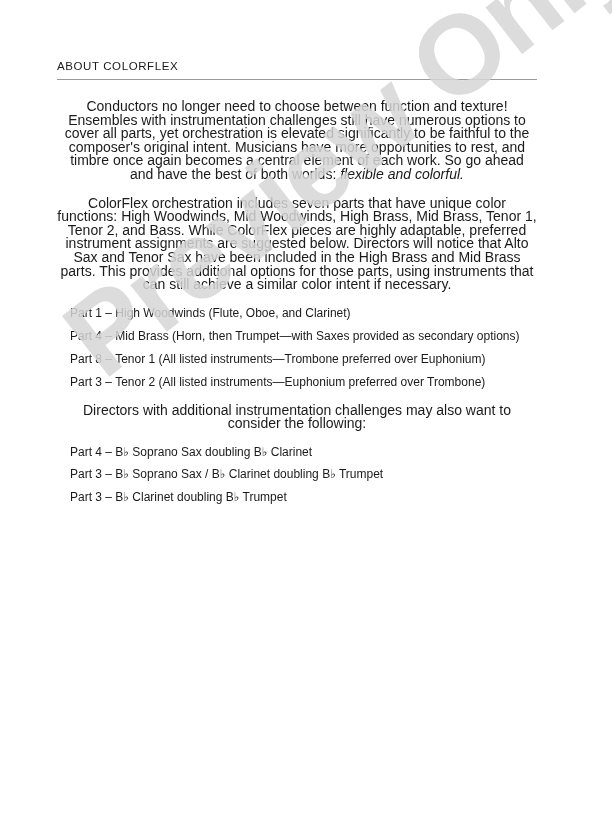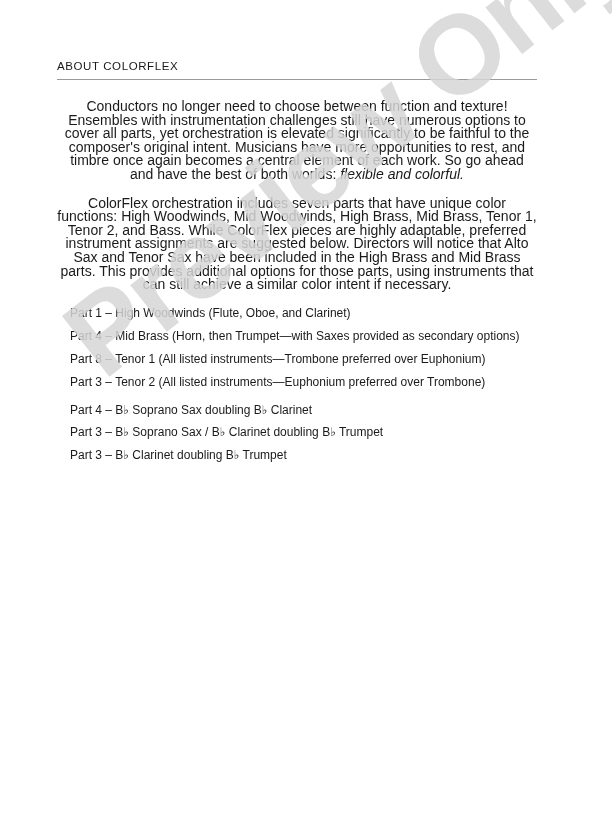--- a/index.html
+++ b/index.html
@@ -115,20 +115,21 @@
     <p class="body-para">ColorFlex orchestration includes seven parts that have unique color functions: High Woodwinds, Mid Woodwinds, High Brass, Mid Brass, Tenor 1, Tenor 2, and Bass. While ColorFlex pieces are highly adaptable, preferred instrument assignments are suggested below. Directors will notice that Alto Sax and Tenor Sax have been included in the High Brass and Mid Brass parts. This provides additional options for those parts, using instruments that can still achieve a similar color intent if necessary.</p>
 
     <ul class="parts-list list-block-1">
       <li>Part 1 – High Woodwinds (Flute, Oboe, and Clarinet)</li>
       <li>Part 4 – Mid Brass (Horn, then Trumpet—with Saxes provided as secondary options)</li>
       <li>Part 8 – Tenor 1 (All listed instruments—Trombone preferred over Euphonium)</li>
       <li>Part 3 – Tenor 2 (All listed instruments—Euphonium preferred over Trombone)</li>
     </ul>
 
 
+    <p class="body-para">Directors with additional instrumentation challenges may also want to consider the following:</p>
 
     <ul class="parts-list list-block-2">
       <li>Part 4 – B♭ Soprano Sax doubling B♭ Clarinet</li>
       <li>Part 3 – B♭ Soprano Sax / B♭ Clarinet doubling B♭ Trumpet</li>
       <li>Part 3 – B♭ Clarinet doubling B♭ Trumpet</li>
     </ul>
 
   </div>
 </div>
 

